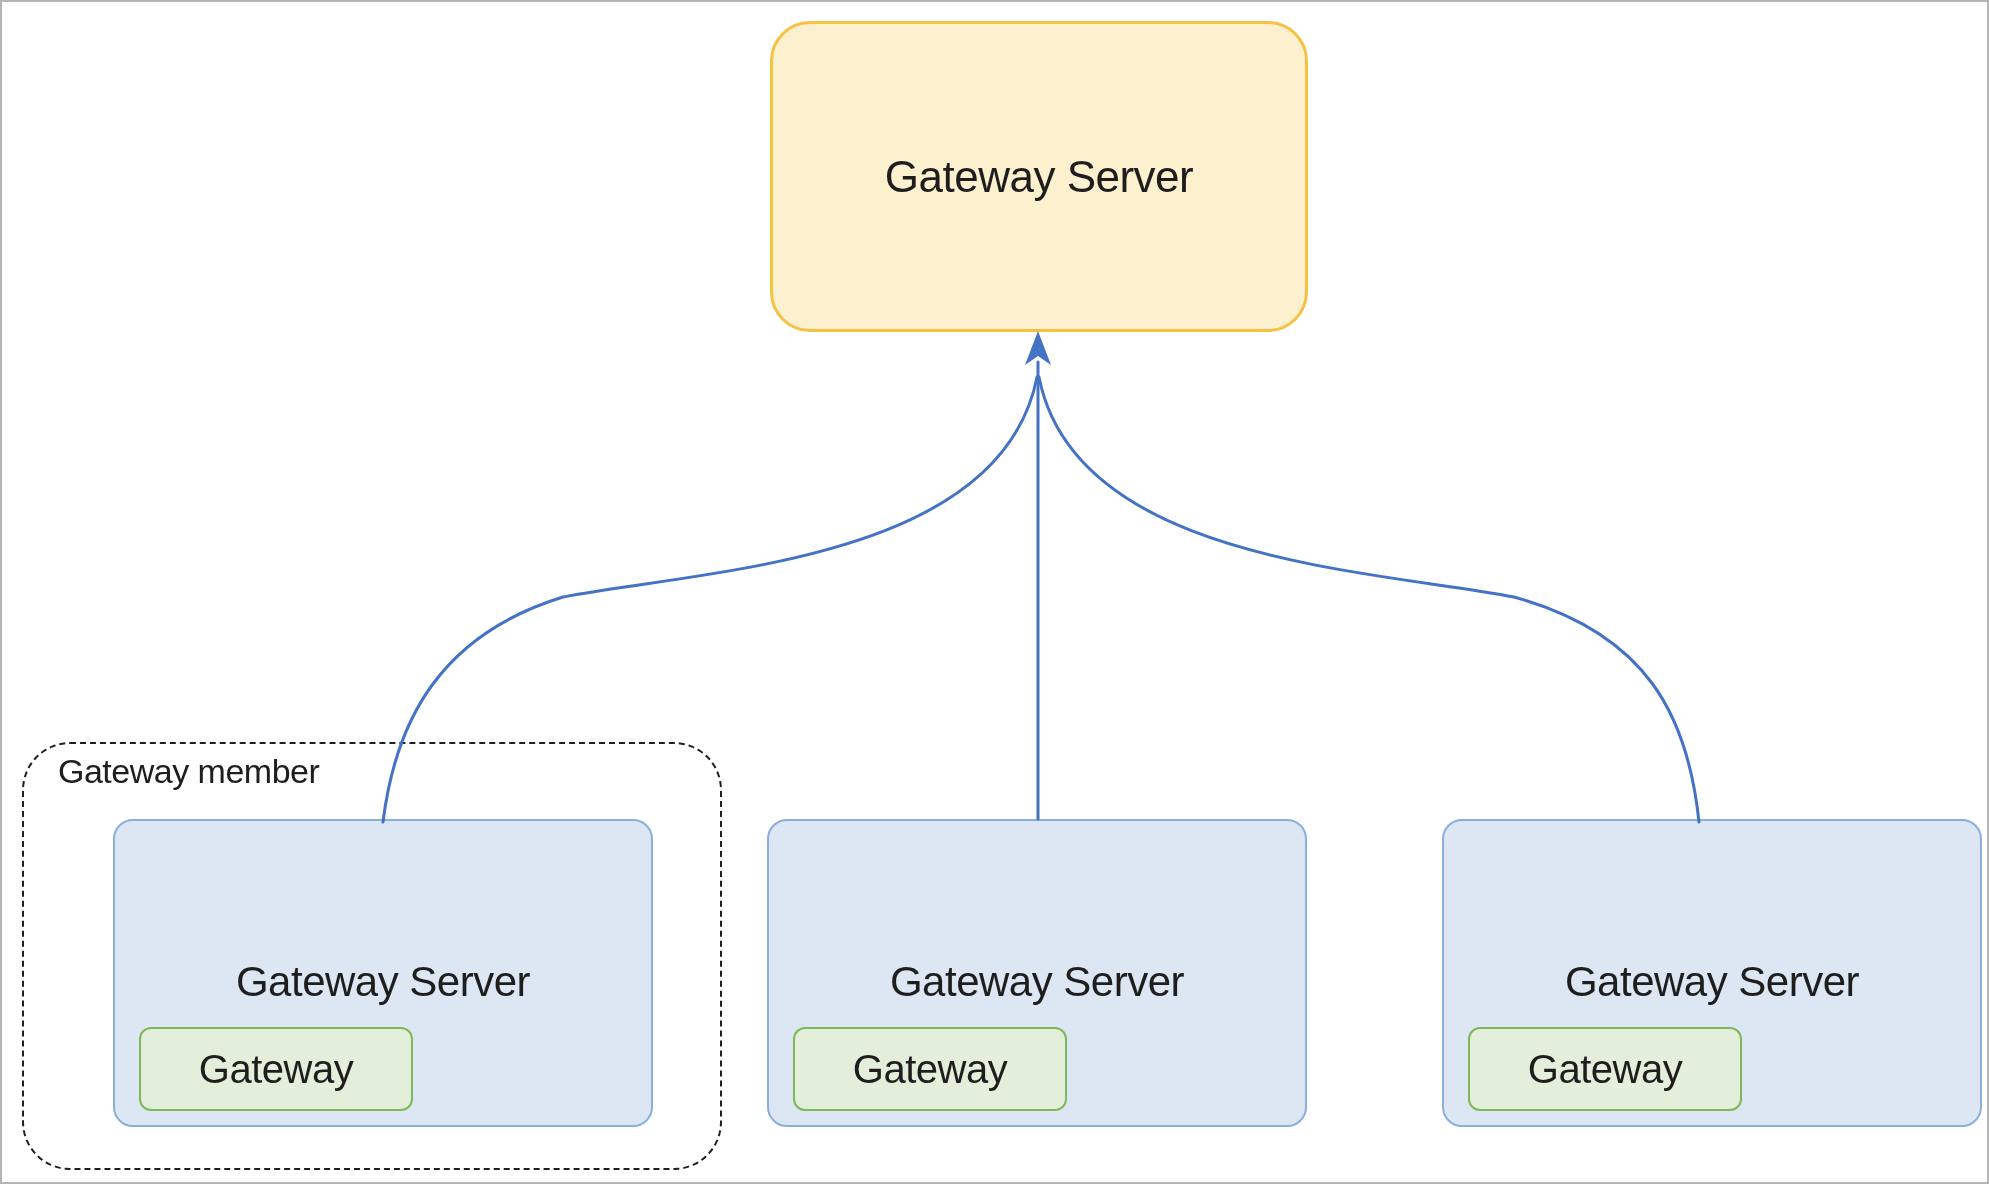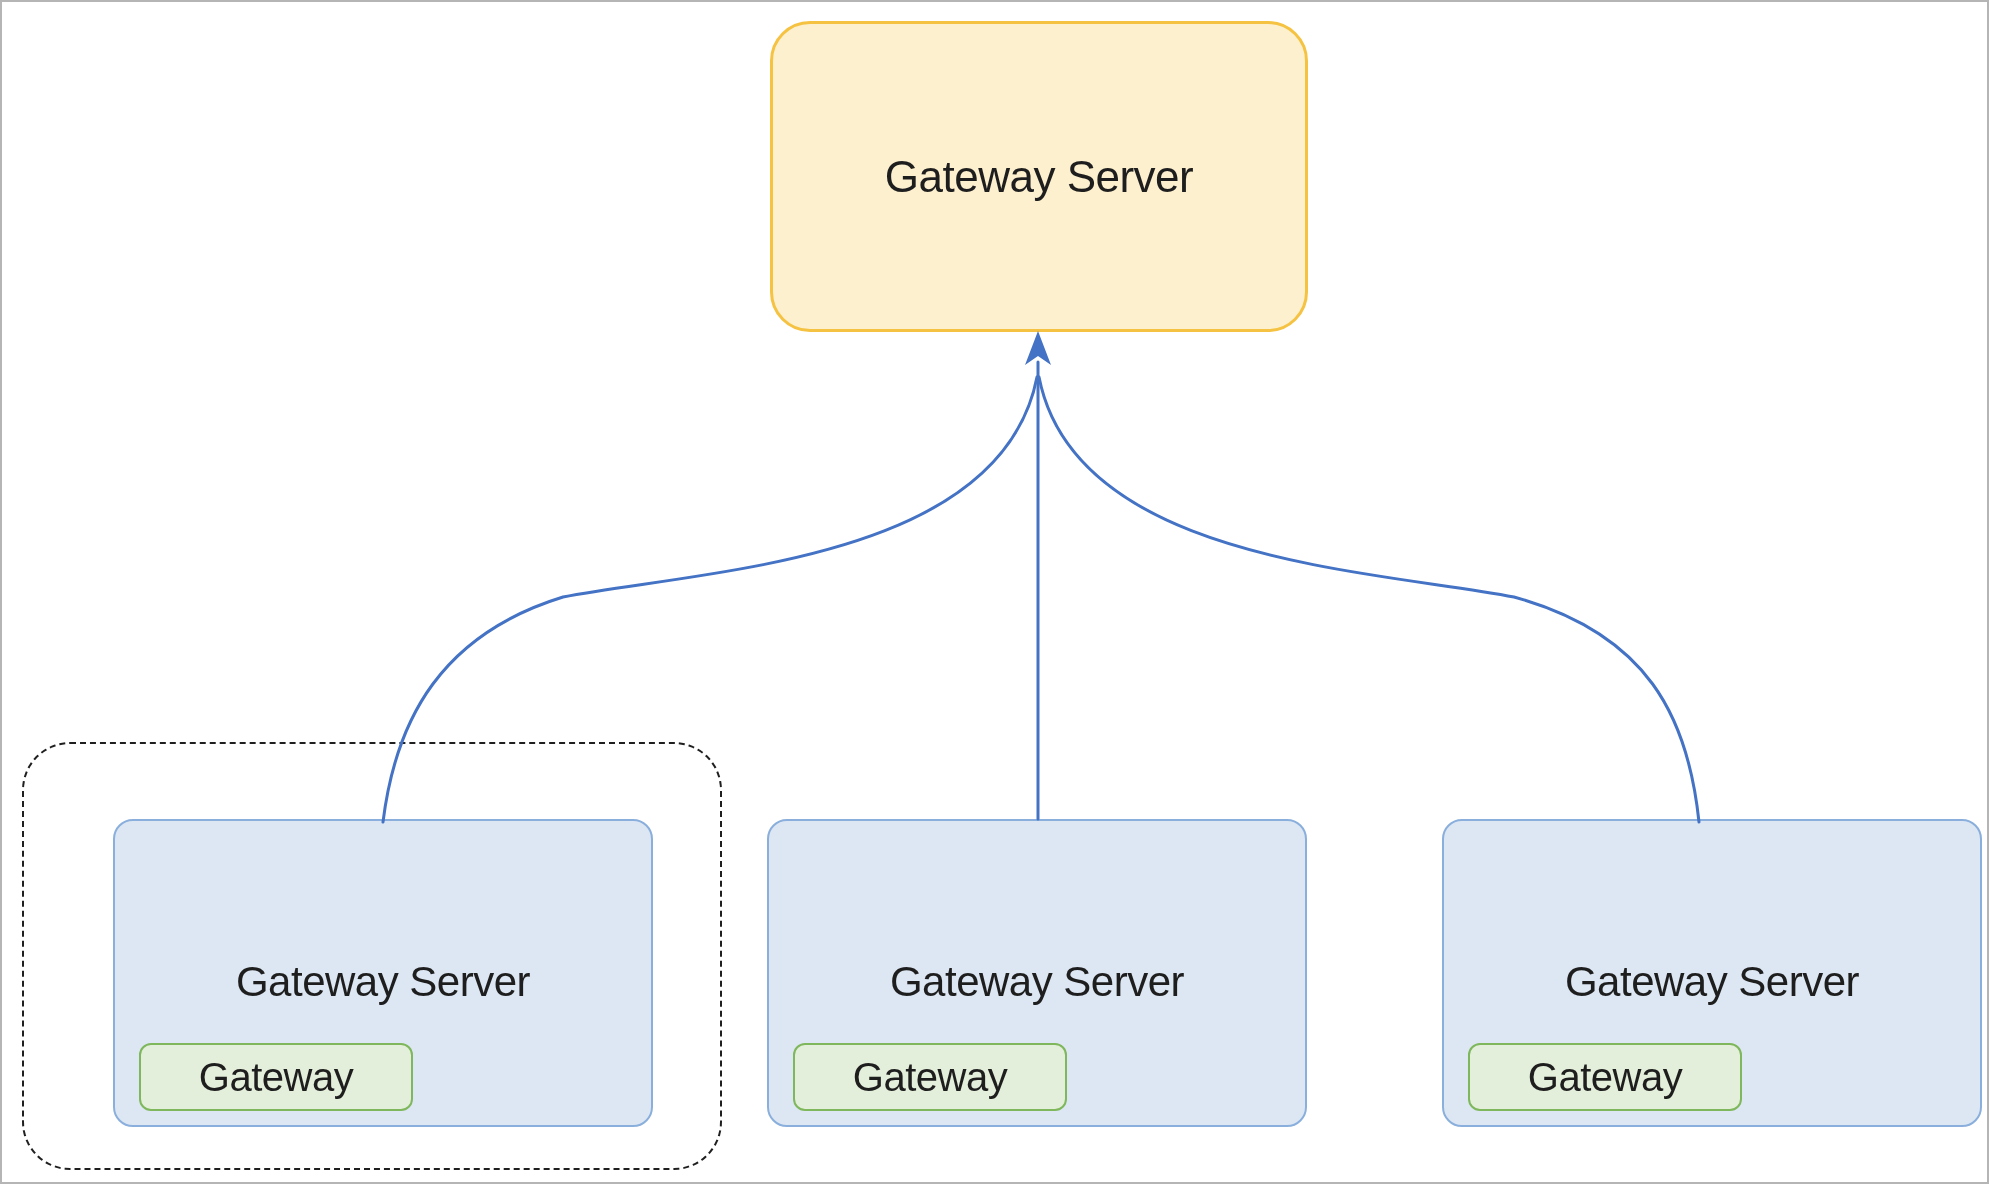--- a/index.html
+++ b/index.html
@@ -58,21 +58,21 @@
   .server.s1{left:111px;}
   .server.s2{left:765px;}
   .server.s3{left:1440px;}
   .server-label{
     position:absolute;left:0;right:0;top:137px;
     text-align:center;
     font-size:42px;letter-spacing:-0.5px;white-space:nowrap;
   }
   .gateway{
     position:absolute;left:24px;bottom:14px;
-    width:274px;height:68px;
+    width:274px;height:84px;
     box-sizing:border-box;
     background:var(--gateway_fill);
     border:2.5px solid var(--gateway_border);
     border-radius:12px;
     display:flex;align-items:center;justify-content:center;
   }
   .gateway-label{
     font-size:40px;letter-spacing:-0.5px;white-space:nowrap;
   }
   .connector-layer{
@@ -90,20 +90,21 @@
 </head>
 <body>
 
 <div class="canvas">
 
   <div class="node cluster">
     <div class="cluster-label">Gateway Server</div>
   </div>
 
   <div class="node member-group"></div>
+  <div class="member-label">Gateway member</div>
 
   <div class="node server s1">
     <div class="server-label">Gateway Server</div>
     <div class="gateway">
       <div class="gateway-label">Gateway</div>
     </div>
   </div>
 
   <div class="node server s2">
     <div class="server-label">Gateway Server</div>

